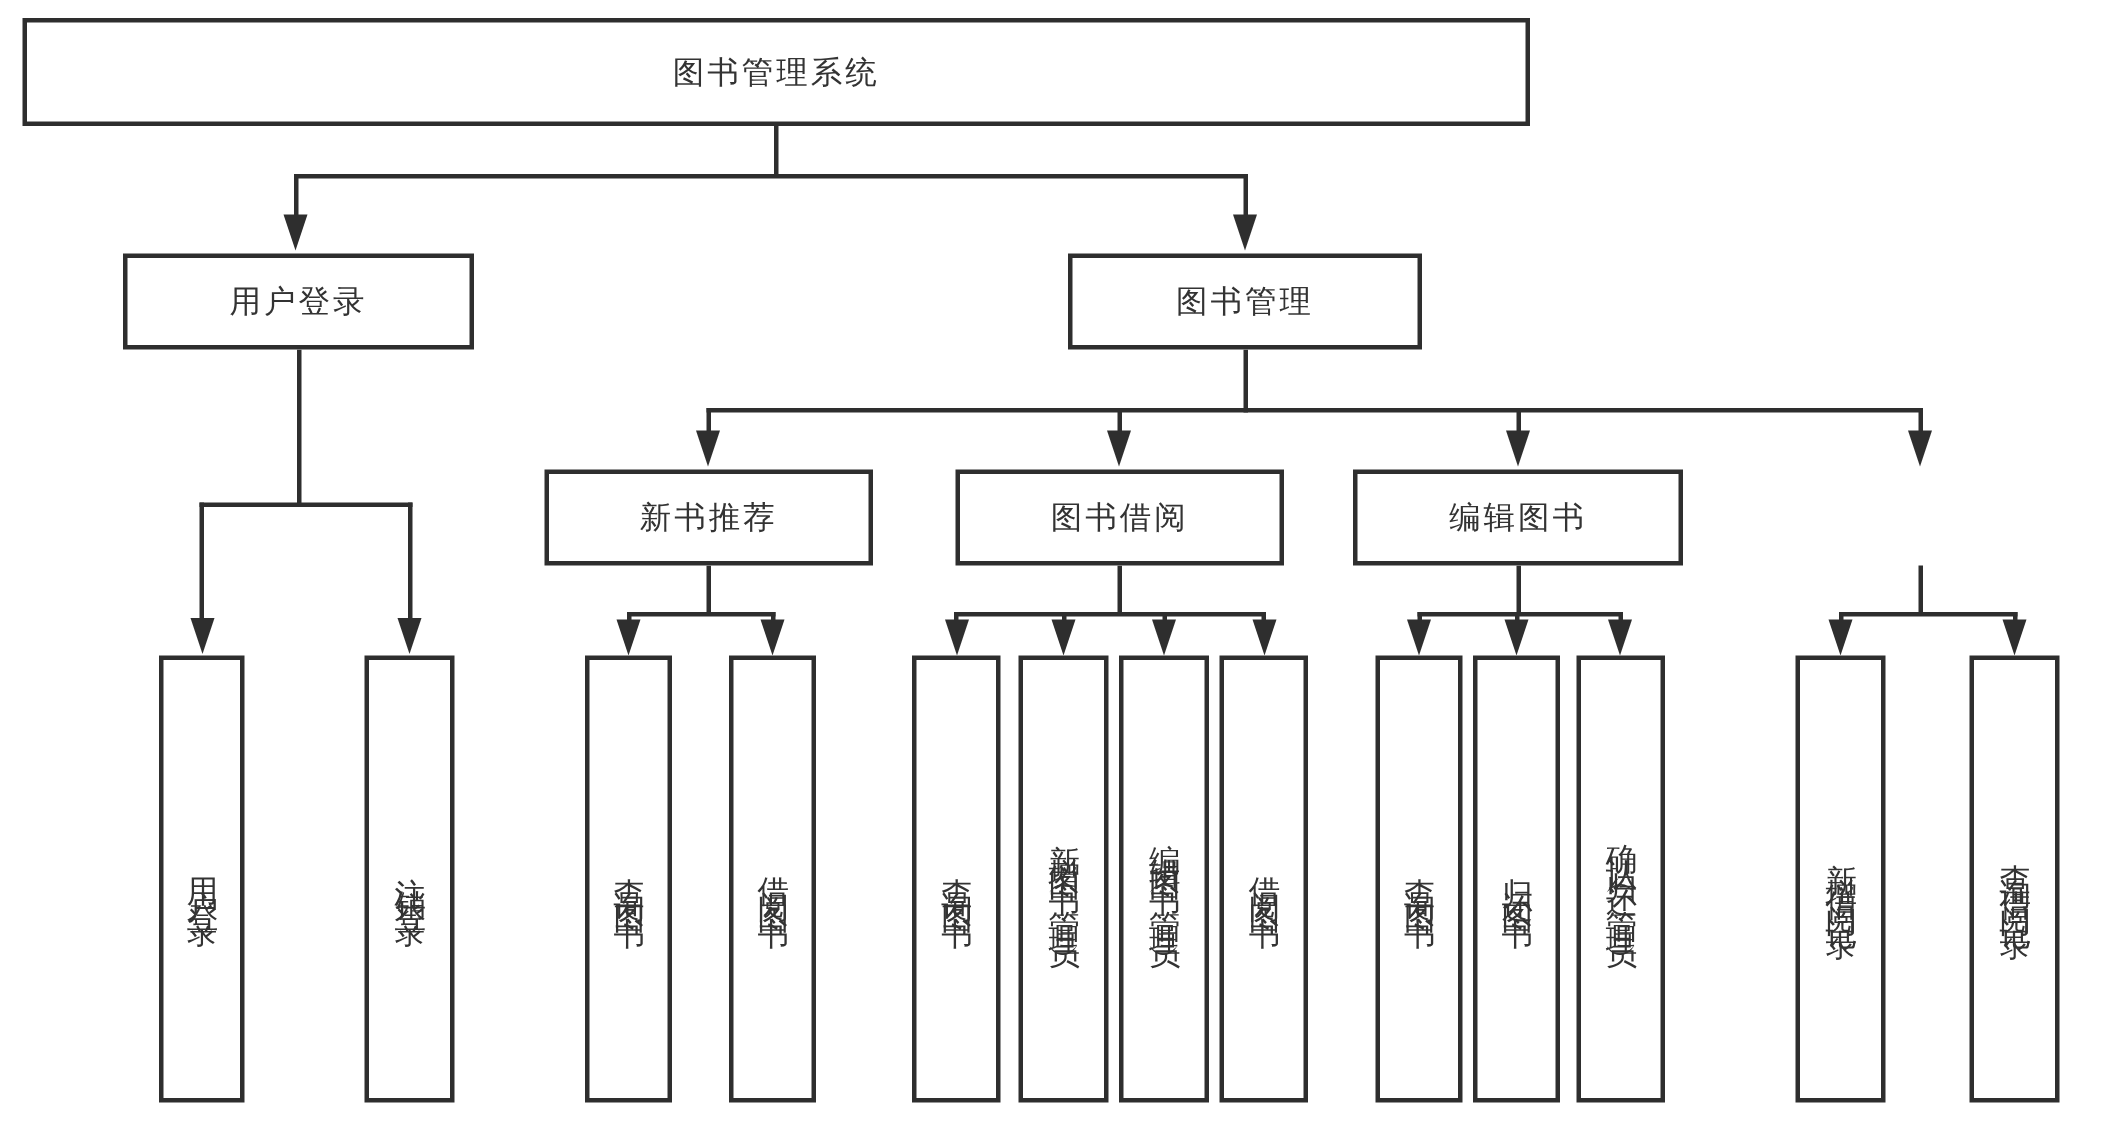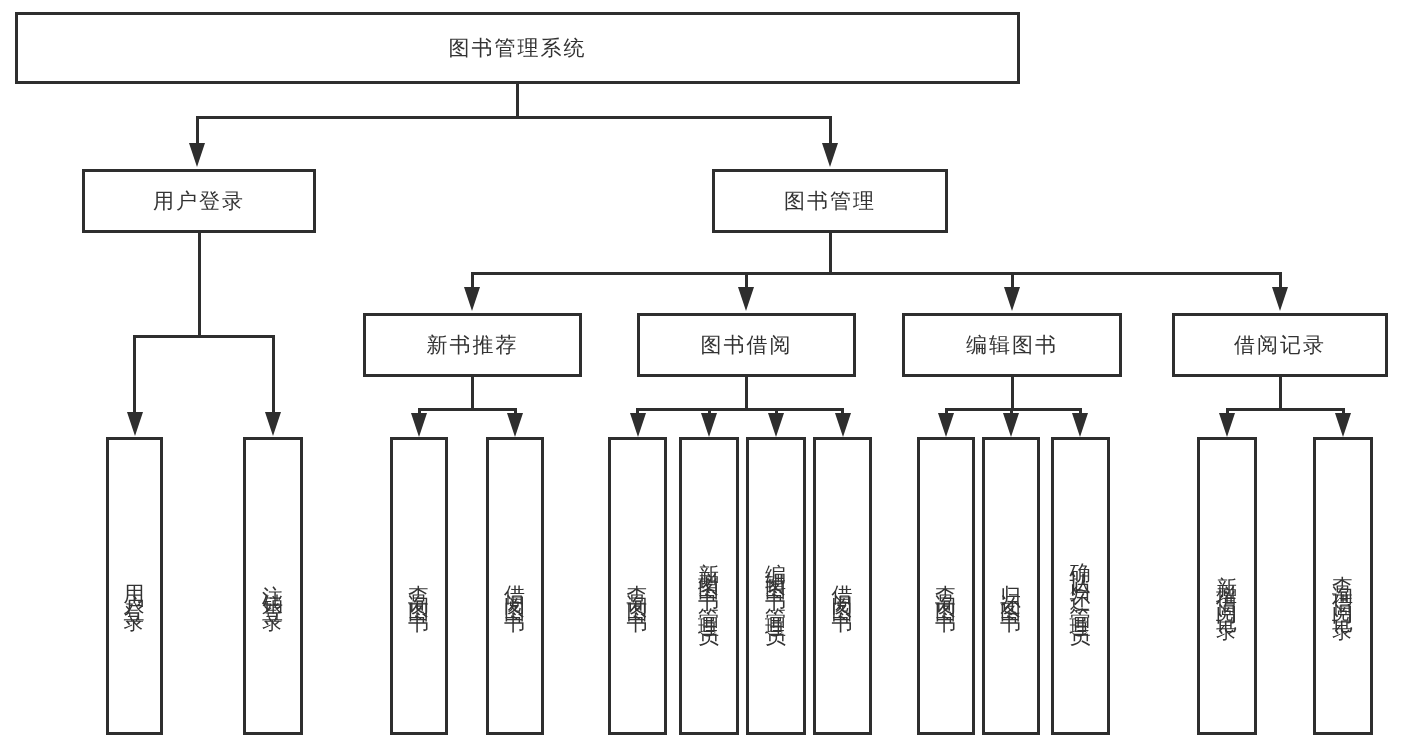--- a/index.html
+++ b/index.html
@@ -116,23 +116,20 @@
 
   <div class="box" style="left:637px;top:313px;width:219px;height:64px">
     <span>图书借阅</span>
   </div>
   <div class="box" style="left:363px;top:313px;width:219px;height:64px">
     <span>新书推荐</span>
   </div>
   <div class="box" style="left:902px;top:313px;width:220px;height:64px">
     <span>编辑图书</span>
   </div>
-  <div class="box" style="left:1172px;top:313px;width:216px;height:64px">
-    <span>借阅记录</span>
-  </div>
 
   <div class="vbox" style="left:106px;top:437px;width:57px;height:298px">
     <span class="vtext">用户登录</span>
   </div>
   <div class="vbox" style="left:243px;top:437px;width:60px;height:298px">
     <span class="vtext">注销登录</span>
   </div>
 
   <div class="vbox" style="left:390px;top:437px;width:58px;height:298px">
     <span class="vtext">查询图书</span>

